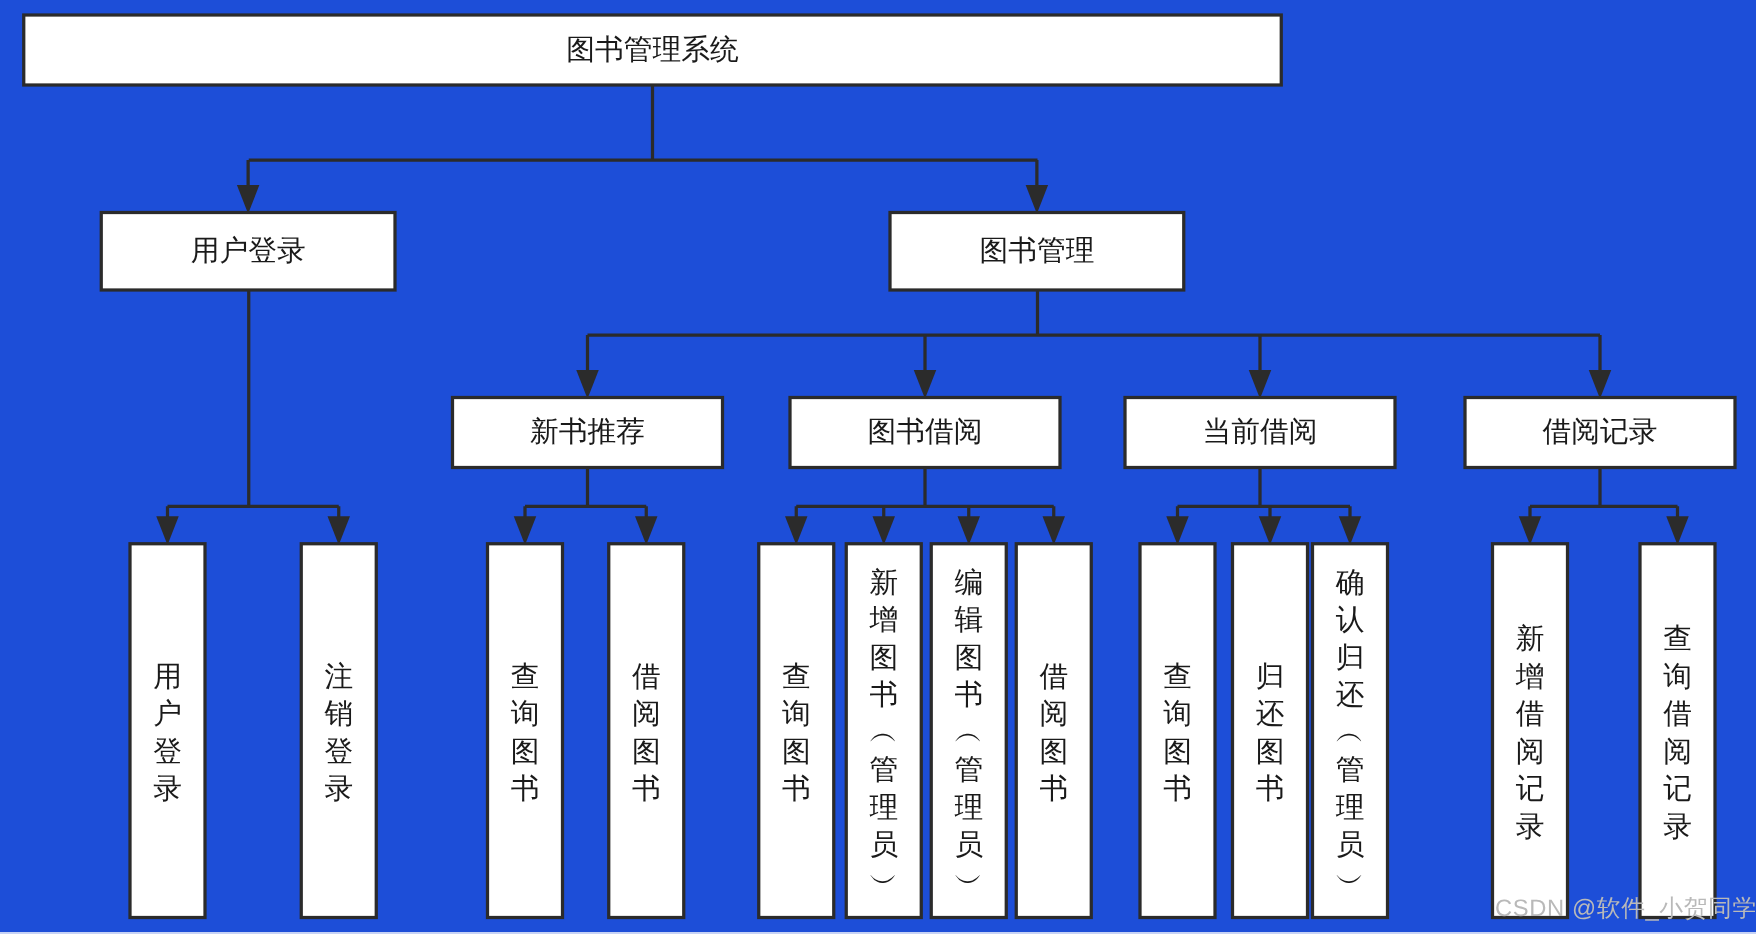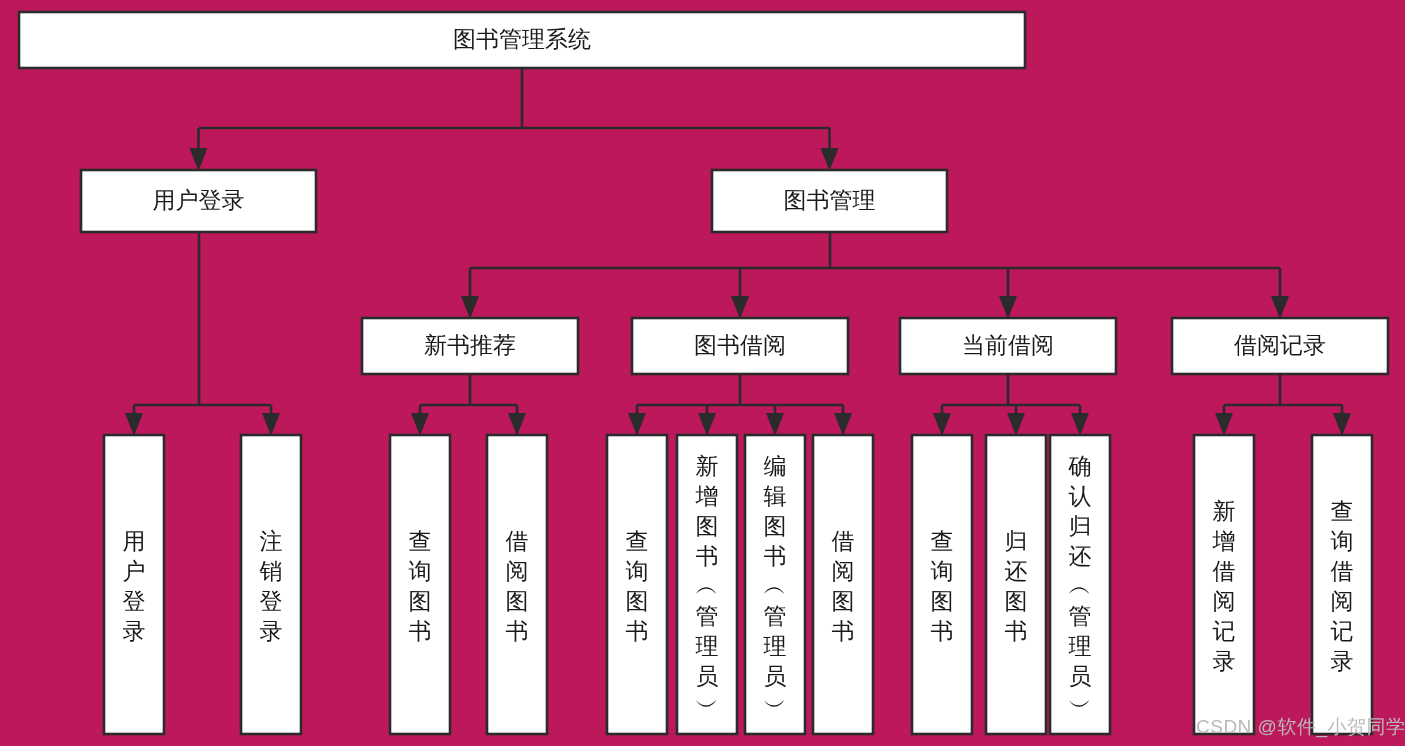--- a/index.html
+++ b/index.html
@@ -8,21 +8,21 @@
     padding: 0;
     background: #ffffff;
   }
   body {
     font-family: "Liberation Sans", "DejaVu Sans", sans-serif;
   }
   #diagram-root {
     position: relative;
     width: 1405px;
     height: 746px;
-    background: #be185d;
+    background: #1d4ed8;
     overflow: hidden;
   }
   svg.canvas {
     position: absolute;
     left: 0;
     top: 0;
     width: 1405px;
     height: 747px;
     display: block;
   }

